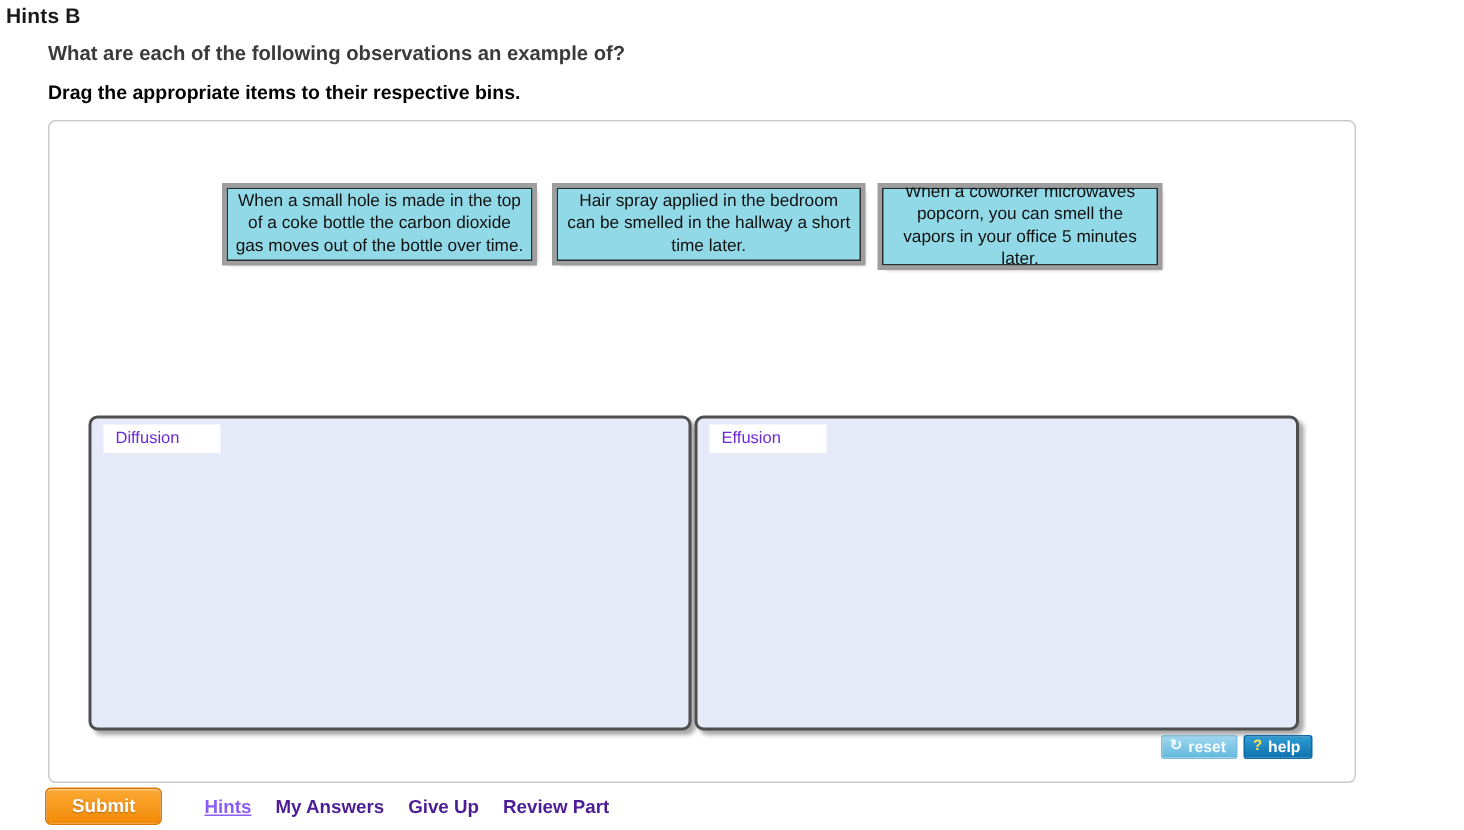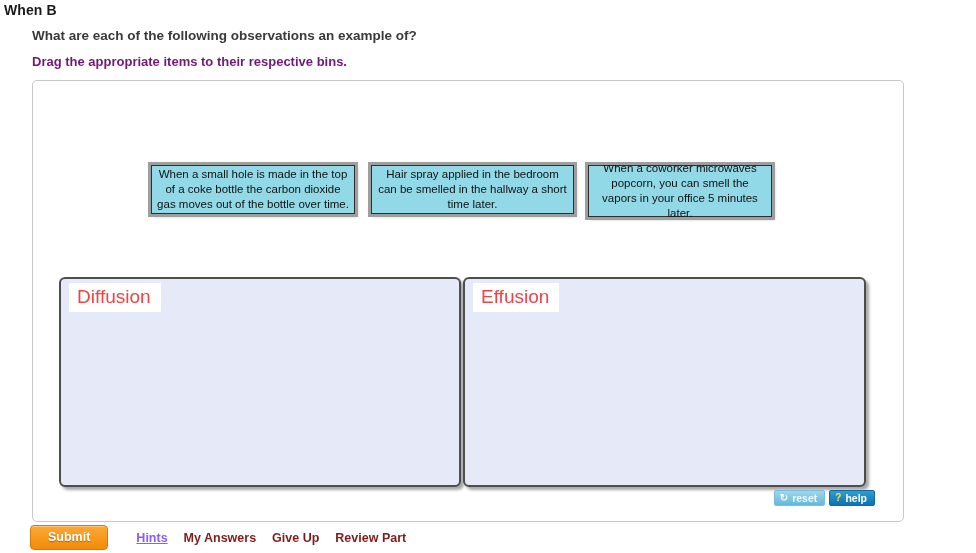--- a/index.html
+++ b/index.html
@@ -33,21 +33,21 @@
     font-size: 13.5px;
     color: #3a3a3a;
     font-weight: bold;
   }
   .instruction-text {
     position: absolute;
     left: 32px;
     top: 54px;
     font-size: 13px;
     font-weight: bold;
-    color: #701a75;
+    color: #000000;
   }
 
   
   .activity-panel {
     position: absolute;
     left: 32px;
     top: 80px;
     width: 872px;
     height: 442px;
     border: 1px solid #c9c9c9;
@@ -67,21 +67,20 @@
     color: #101010;
     font-size: 11.5px;
     line-height: 15px;
     text-align: center;
     display: flex;
     align-items: center;
     justify-content: center;
     padding: 3px 5px;
     cursor: move;
     user-select: none;
-    margin-top: 40px;
   }
   .tile span { display: block; width: 100%; }
 
   .tile-1 { left: 118px; top: 44px;  width: 204px; height: 49px; }
   .tile-2 { left: 338px; top: 44px;  width: 203px; height: 49px; }
   .tile-3 { left: 555px; top: 44px;  width: 184px; height: 52px; }
   .tile-4 { left: 335px; top: 110px; width: 201px; height: 52px; }
 
   
   .bin {
@@ -96,22 +95,22 @@
   }
   .bin-left  { left: 26px;  width: 402px; }
   .bin-right { left: 430px; width: 403px; }
 
   .bin-label {
     position: absolute;
     left: 8px;
     top: 4px;
     min-width: 78px;
     background: #ffffff;
-    color: #ef4444;
-    font-size: 19px;
+    color: #6d28d9;
+    font-size: 11px;
     padding: 3px 10px 4px 8px;
     box-sizing: border-box;
   }
 
   
   .tool-buttons {
     position: absolute;
     right: 28px;
     top: 409px;
     display: flex;
@@ -174,28 +173,28 @@
     font-size: 12.5px;
     font-weight: bold;
     color: #8b5cf6;
     text-decoration: underline;
     cursor: pointer;
   }
   .link-muted {
     margin-left: 16px;
     font-size: 12.5px;
     font-weight: bold;
-    color: #7f1d1d;
+    color: #4c1d95;
     cursor: default;
   }
 </style>
 </head>
 <body>
 
-<div class="part-title">When B</div>
+<div class="part-title">Hints B</div>
 <div class="question-text">What are each of the following observations an example of?</div>
 <div class="instruction-text">Drag the appropriate items to their respective bins.</div>
 
 <div class="activity-panel">
 
   <div class="tile tile-1">
     <span>When a small hole is made in the top of a coke bottle the carbon dioxide gas moves out of the bottle over time.</span>
   </div>
   <div class="tile tile-2">
     <span>Hair spray applied in the bedroom can be smelled in the hallway a short time later.</span>

